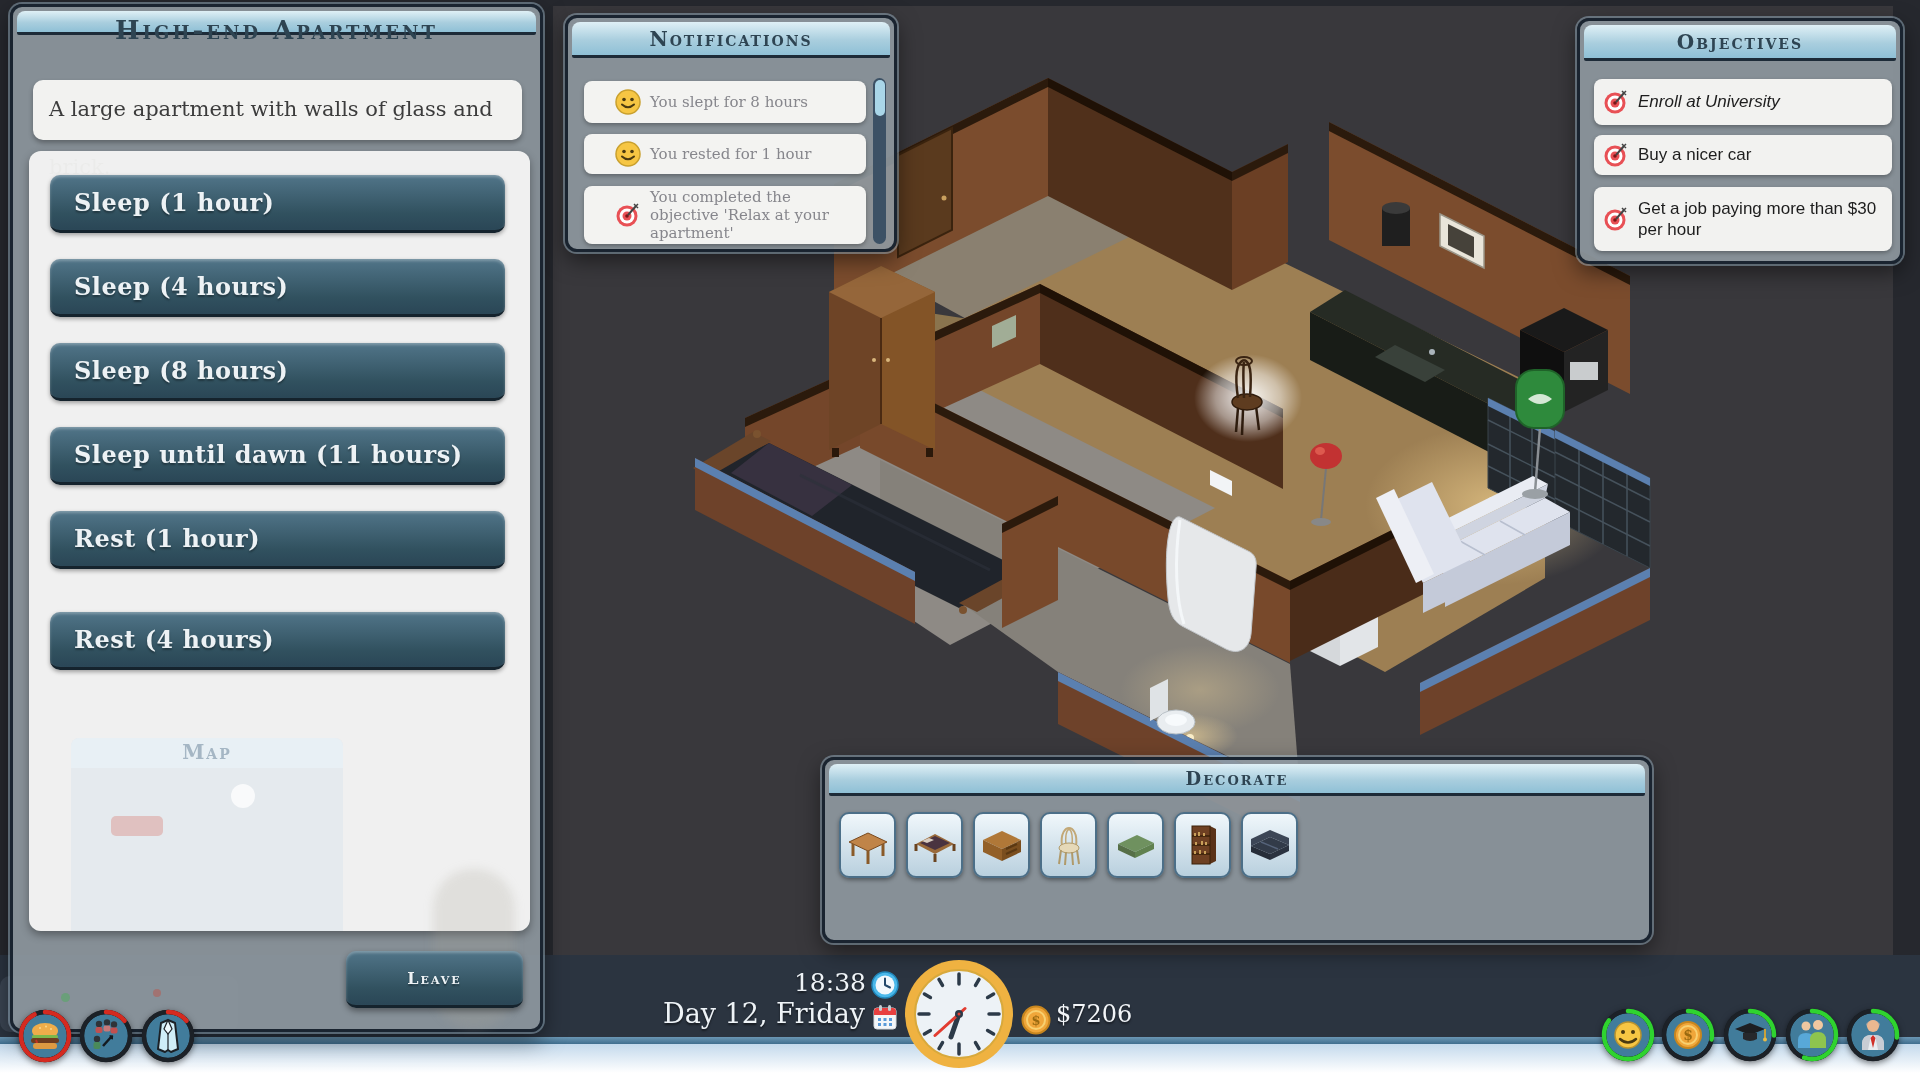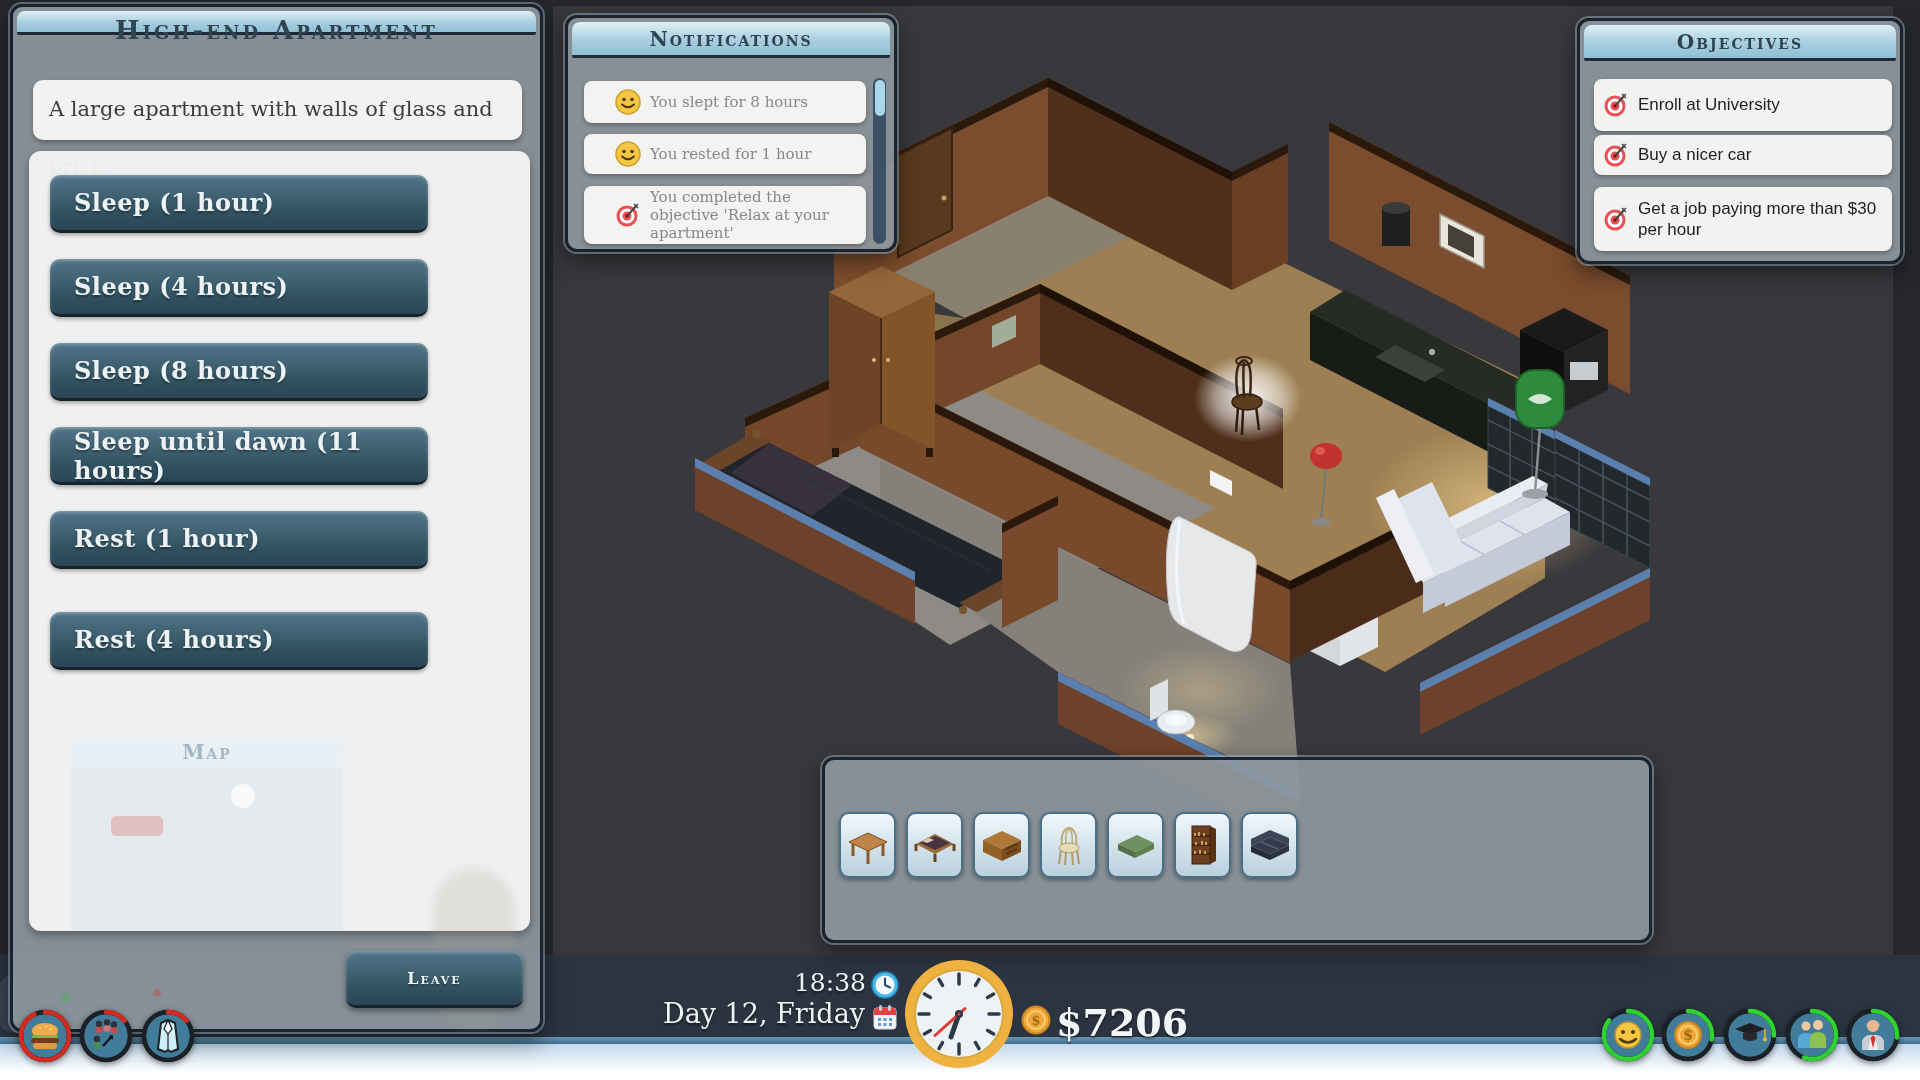--- a/index.html
+++ b/index.html
@@ -29,21 +29,21 @@
     text-align:center; line-height:34px; font-size:20px; }
 
   
   #left-panel { left:10px; top:4px; width:533px; height:1028px; }
   #left-panel .hdr { height:24px; line-height:38px; font-size:26px; letter-spacing:3px; }
   .desc-card { position:absolute; left:20px; top:73px; width:489px; height:60px; background:#f2f2f0;
     border-radius:10px; box-shadow:0 3px 5px rgba(0,0,0,.3); font-size:21px; color:#3c3c3c;
     line-height:58px; padding-left:16px; }
   .white-block { position:absolute; left:16px; top:144px; width:501px; height:780px;
     background:rgba(247,247,245,.94); border-radius:12px; box-shadow:0 4px 8px rgba(0,0,0,.35); overflow:hidden; }
-  .abtn { position:absolute; left:21px; width:378px; height:58px; border-radius:10px; cursor:pointer;
+  .abtn { position:absolute; left:21px; width:455px; height:58px; border-radius:10px; cursor:pointer;
     background:linear-gradient(#517589,#31515f 70%,#2a4656); border:none; border-bottom:3px solid #15232d;
     box-shadow:inset 0 2px 3px rgba(255,255,255,.28), 0 2px 4px rgba(0,0,0,.35);
     font-family:"DejaVu Serif",serif; font-weight:700; font-size:24px; color:#edf2f5;
     text-align:left; padding-left:24px; letter-spacing:.5px; text-shadow:0 2px 2px rgba(0,0,0,.35); }
   .map-ghost { position:absolute; left:42px; top:587px; width:272px; height:340px;
     background:rgba(205,223,235,.30); border-radius:8px; }
   .map-ghost .mg-hdr { height:30px; background:rgba(236,246,251,.5); border-radius:8px 8px 0 0;
     font-variant:small-caps; letter-spacing:2px; font-weight:700; font-size:20px; color:rgba(110,135,155,.55);
     text-align:center; line-height:28px; }
   .mg-car { position:absolute; left:40px; top:78px; width:52px; height:20px; background:rgba(214,118,106,.35); border-radius:5px; }
@@ -80,21 +80,21 @@
   .tiles { position:absolute; left:14px; top:52px; display:flex; gap:10px; }
   .tile { width:57px; height:66px; border-radius:10px; border:2px solid #4c6f88; cursor:pointer;
     background:linear-gradient(#f0f7fb,#b9d0de); box-shadow:0 2px 4px rgba(0,0,0,.4);
     display:flex; align-items:center; justify-content:center; }
 
   
   .hud-time  { position:absolute; left:746px; top:968px; width:120px; text-align:right;
     font-size:25px; color:#eef3f7; text-shadow:0 2px 2px rgba(0,0,0,.5); }
   .hud-date  { position:absolute; left:620px; top:998px; width:245px; text-align:right;
     font-size:27px; color:#eef3f7; text-shadow:0 2px 2px rgba(0,0,0,.5); }
-  .hud-money { position:absolute; left:1056px; top:1000px; font-size:38px; font-weight:700;
+  .hud-money { position:absolute; left:1056px; top:1000px; font-size:24px; font-weight:400;
     color:#f2f5f8; text-shadow:0 2px 2px rgba(0,0,0,.5); }
   .ico-abs { position:absolute; }
   .stat { position:absolute; width:54px; height:54px; cursor:pointer; filter:drop-shadow(0 2px 3px rgba(0,0,0,.5)); }
 </style>
 </head>
 <body>
 
 <div class="scene-wrap">
 <svg width="1340" height="950" viewBox="553 6 1340 950">
   <defs>
@@ -270,20 +270,21 @@
   </g>
 </svg>
 </div>
 
 <div class="bar-navy"></div>
 <div class="ghost-city"></div>
 <div class="bar-line"></div>
 <div class="bar-light"></div>
 
 <div class="panel" id="dec-panel">
+  <div class="hdr">Decorate</div>
   <div class="tiles">
     <div class="tile">
       <svg width="46" height="50" viewBox="0 0 46 50">
         <polygon points="4,22 23,13 42,22 23,31" fill="#c08448" stroke="#7a4a1e"></polygon>
         <path d="M8,24 V36 M23,31 V44 M38,24 V36" stroke="#8a5a28" stroke-width="3"></path>
       </svg>
     </div>
     <div class="tile">
       <svg width="46" height="50" viewBox="0 0 46 50">
         <polygon points="4,24 23,14 42,24 23,34" fill="#9a6a3a"></polygon>
@@ -366,21 +367,21 @@
     </svg>
     <div class="txt">You completed the objective 'Relax at your apartment'</div>
   </div>
   <div class="scrolltrack">
     <div class="scrollthumb"></div>
   </div>
 </div>
 
 <div class="panel" id="obj-panel">
   <div class="hdr">Objectives</div>
-  <div class="o-card" style="top:58px; height:52px;">
+  <div class="o-card" style="top:58px; height:46px;font-style:italic;">
     <svg class="o-ico" viewBox="0 0 26 26">
       <circle cx="12" cy="14" r="10.5" fill="#e85055"></circle>
         <circle cx="12" cy="14" r="7.5" fill="#fff"></circle>
       <circle cx="12" cy="14" r="4.5" fill="#e85055"></circle>
         <circle cx="12" cy="14" r="1.8" fill="#7a1518"></circle>
       <path d="M21,4 L13,13" stroke="#444" stroke-width="2"></path>
       <path d="M21,4 L23,2 M21,4 L19,2 M21,4 L23,6" stroke="#444" stroke-width="1.5"></path>
     </svg>
     <div class="txt">Enroll at University</div>
   </div>

